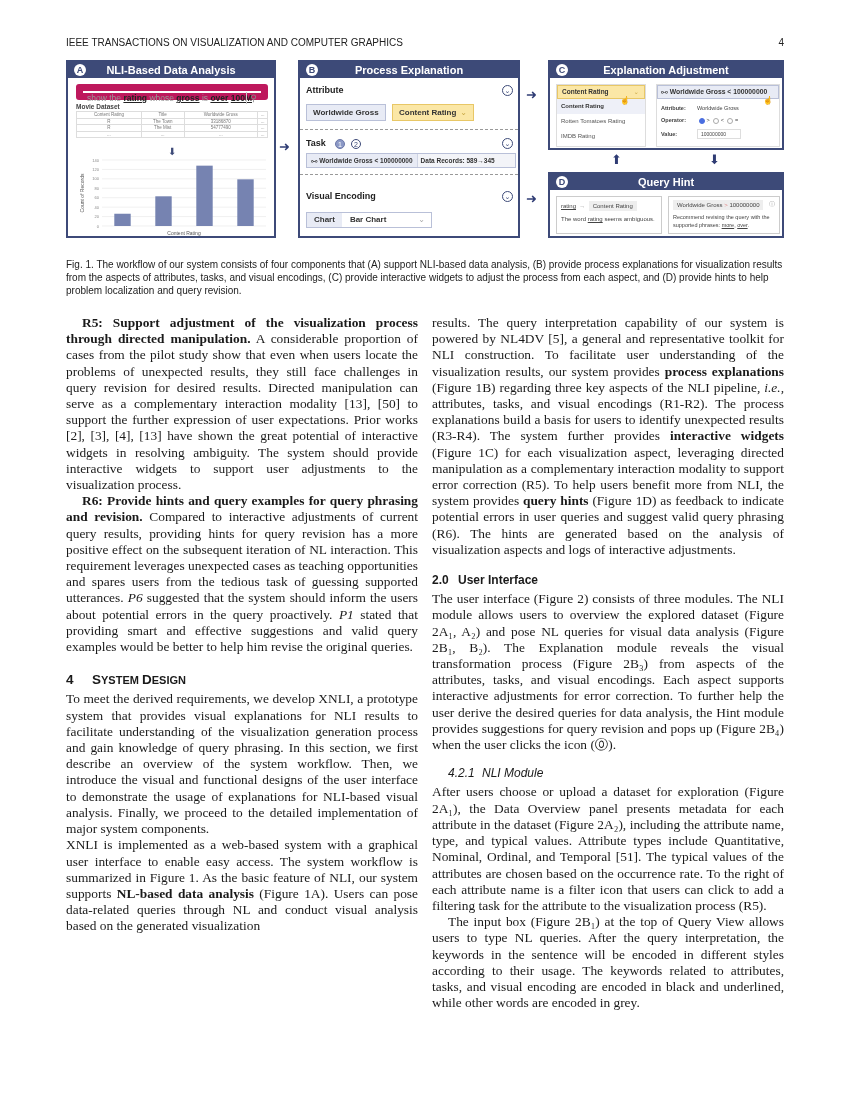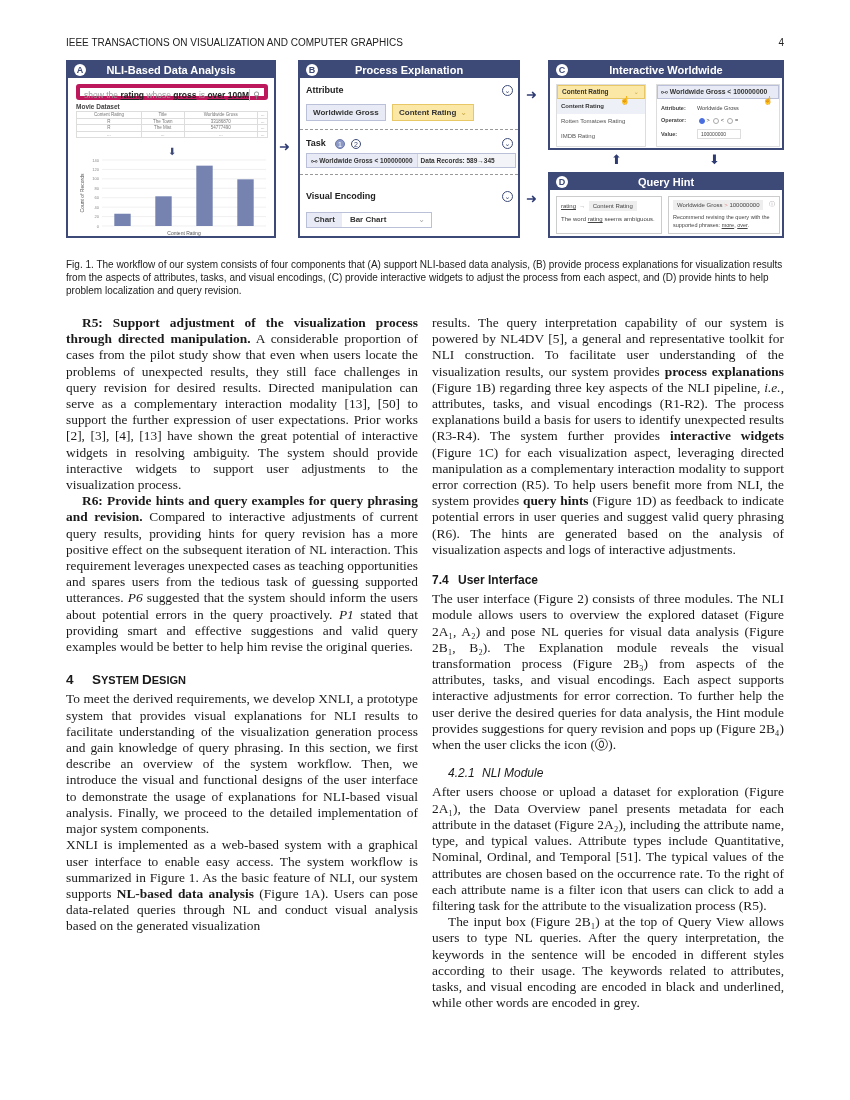--- a/index.html
+++ b/index.html
@@ -20,21 +20,21 @@
   .panel-badge { position: absolute; left: 6px; top: 2px; width: 12px; height: 12px; border-radius: 50%;
     background: #fff; color: #3d4a78; font-size: 9px; line-height: 12px; text-align: center; font-weight: bold; }
 
   #panel-a { left: 0; top: 0; width: 210px; height: 178px; }
   #panel-b { left: 232px; top: 0; width: 222px; height: 178px; }
   #panel-c { left: 482px; top: 0; width: 236px; height: 90px; }
   #panel-d { left: 482px; top: 112px; width: 236px; height: 66px; }
 
   
   .query-box { position: absolute; left: 8px; top: 22px; width: 192px; height: 16px;
-    border: 4px solid #be185d; border-radius: 3px; font-size: 8.5px; line-height: 14px; padding-left: 4px; color: #999; }
+    border: 7px solid #be185d; border-radius: 3px; font-size: 8.5px; line-height: 14px; padding-left: 4px; color: #999; }
   .query-box .kw { color: #222; font-weight: bold; text-decoration: underline; }
   .search-btn { position: absolute; right: 1px; top: 1px; width: 14px; height: 12px; border-left: 1px solid #ccc;
     font-size: 9px; line-height: 12px; text-align: center; color: #888; }
   .dataset-title { position: absolute; left: 8px; top: 41px; font-size: 6.5px; font-weight: bold; color: #444; }
   .data-table { position: absolute; left: 8px; top: 49px; width: 192px; border-collapse: collapse; font-size: 4.5px; color: #777; }
   .data-table td, .data-table th { border: 1px solid #ddd; height: 6.5px; text-align: center; font-weight: normal; }
   .down-arrow-a { position: absolute; left: 100px; top: 84px; color: #3d4a78; font-size: 10px; }
   .chart-a { position: absolute; left: 8px; top: 94px; width: 194px; height: 82px; }
   .pb-title { position: absolute; left: 6px; font-size: 9px; font-weight: bold; color: #222; }
   .pb-chevron { position: absolute; right: 5px; width: 11px; height: 11px; border: 1px solid #3d4a78;
@@ -210,21 +210,21 @@
     <span class="pb-chevron" style="top:129px;">⌄</span>
     <div class="enc-box">
       <span class="lbl">Chart</span><span class="val">Bar Chart</span>
       <span class="caret">⌄</span>
     </div>
   </div>
 
   <div class="panel" id="panel-c">
     <div class="panel-head">
       <span class="panel-badge">C</span>
-      <span>Interactive Worldwide</span>
+      <span>Explanation Adjustment</span>
     </div>
     <div class="dropdown-c">
       <div class="selected">
         <span>Content Rating</span>
         <span class="caret">⌄</span>
       </div>
       <div class="opt active">Content Rating</div>
       <div class="opt">Rotten Tomatoes Rating</div>
       <div class="opt">IMDB Rating</div>
     </div>
@@ -283,18 +283,18 @@
 <div class="col left">
   <p class="indent"><b>R5: Support adjustment of the visualization process through directed manipulation.</b><span> A considerable proportion of cases from the pilot study show that even when users locate the problems of unexpected results, they still face challenges in query revision for desired results. Directed manipulation can serve as a complementary interaction modality [13], [50] to support the further expression of user expectations. Prior works [2], [3], [4], [13] have shown the great potential of interactive widgets in resolving ambiguity. The system should provide interactive widgets to support user adjustments to the visualization process.</span></p>
   <p class="indent"><b>R6: Provide hints and query examples for query phrasing and revision.</b><span> Compared to interactive adjustments of current query results, providing hints for query revision has a more positive effect on the subsequent iteration of NL interaction. This requirement leverages unexpected cases as teaching opportunities and spares users from the tedious task of guessing supported utterances. </span><i>P6</i><span> suggested that the system should inform the users about potential errors in the query proactively. </span><i>P1</i><span> stated that providing smart and effective suggestions and valid query examples would be better to help him revise the original queries.</span></p>
   <h2 style="margin-top:17px; margin-bottom:3px;"><span class="num">4</span><span>S</span><span class="sc">YSTEM </span><span>D</span><span class="sc">ESIGN</span></h2>
   <p>To meet the derived requirements, we develop XNLI, a prototype system that provides visual explanations for NLI results to facilitate understanding of the visualization generation process and gain knowledge of query phrasing. In this section, we first describe an overview of the system workflow. Then, we introduce the visual and functional designs of the user interface to demonstrate the usage of explanations for NLI-based visual analysis. Finally, we proceed to the detailed implementation of major system components.</p>
   <p><span>XNLI is implemented as a web-based system with a graphical user interface to enable easy access. The system workflow is summarized in Figure 1. As the basic feature of NLI, our system supports </span><b>NL-based data analysis</b><span> (Figure 1A). Users can pose data-related queries through NL and conduct visual analysis based on the generated visualization</span></p>
 </div>
 
 <div class="col right">
   <p><span>results. The query interpretation capability of our system is powered by NL4DV [5], a general and representative toolkit for NLI construction. To facilitate user understanding of the visualization results, our system provides </span><b>process explanations</b><span> (Figure 1B) regarding three key aspects of the NLI pipeline, </span><i>i.e.,</i><span> attributes, tasks, and visual encodings (R1-R2). The process explanations build a basis for users to identify unexpected results (R3-R4). The system further provides </span><b>interactive widgets</b><span> (Figure 1C) for each visualization aspect, leveraging directed manipulation as a complementary interaction modality to support error correction (R5). To help users benefit more from NLI, the system provides </span><b>query hints</b><span> (Figure 1D) as feedback to indicate potential errors in user queries and suggest valid query phrasing (R6). The hints are generated based on the analysis of visualization aspects and logs of interactive adjustments.</span></p>
-  <h3 style="margin-top:14px; margin-bottom:3px;"><span class="num">7.4</span><span>User Interface</span></h3>
+  <h3 style="margin-top:14px; margin-bottom:3px;"><span class="num">2.0</span><span>User Interface</span></h3>
   <p>The user interface (Figure 2) consists of three modules. The NLI module allows users to overview the explored dataset (Figure 2A₁, A₂) and pose NL queries for visual data analysis (Figure 2B₁, B₂). The Explanation module reveals the visual transformation process (Figure 2B₃) from aspects of the attributes, tasks, and visual encodings. Each aspect supports interactive adjustments for error correction. To further help the user derive the desired queries for data analysis, the Hint module provides suggestions for query revision and pops up (Figure 2B₄) when the user clicks the icon (⓪).</p>
   <h4 style="margin-top:12px; margin-bottom:3px;"><span class="num3">4.2.1</span><span>NLI Module</span></h4>
   <p>After users choose or upload a dataset for exploration (Figure 2A₁), the Data Overview panel presents metadata for each attribute in the dataset (Figure 2A₂), including the attribute name, type, and typical values. Attribute types include Quantitative, Nominal, Ordinal, and Temporal [51]. The typical values of the attributes are chosen based on the occurrence rate. To the right of each attribute name is a filter icon that users can click to add a filtering task for the attribute to the visualization process (R5).</p>
   <p class="indent">The input box (Figure 2B₁) at the top of Query View allows users to type NL queries. After the query interpretation, the keywords in the sentence will be encoded in different styles according to their usage. The keywords related to attributes, tasks, and visual encoding are encoded in black and underlined, while other words are encoded in grey.</p>
 </div>
 
 </body></html>

